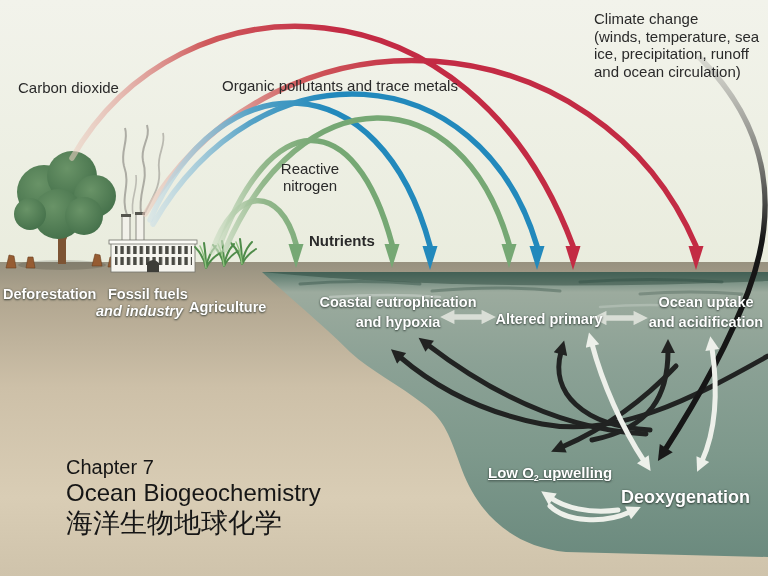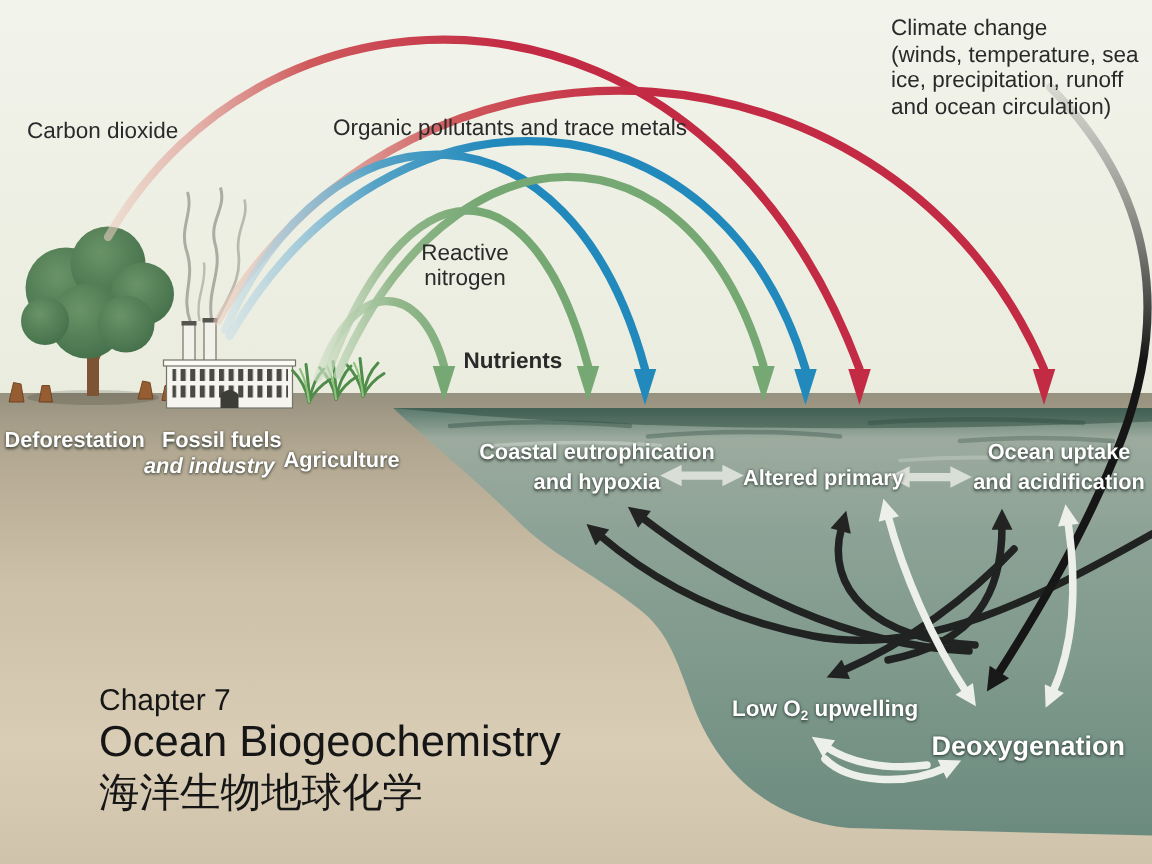--- a/index.html
+++ b/index.html
@@ -14,21 +14,21 @@
   .wlbl{
     position:absolute;color:#fff;font-weight:bold;font-size:14.5px;line-height:1.35;
     text-shadow:0 1px 2px rgba(30,40,35,.75), 0 0 2px rgba(30,40,35,.4);
     white-space:nowrap;
   }
   .center{text-align:center;}
   #climate-label{width:176px;white-space:normal;line-height:1.18;}
   #reactive-label{width:90px;text-align:center;white-space:normal;}
   #title-block{position:absolute;left:66px;top:431px;color:#161616;margin-top:24px;}
   #title-chapter{font-size:20px;line-height:1.2;}
-  #title-en{font-size:29px;line-height:1.15;}
+  #title-en{font-size:24px;line-height:1.15;}
   #title-zh{font-size:27px;line-height:1.2;font-family:Liberation Serif, serif;}
   sub.o2{font-size:9px;vertical-align:-3px;}
 </style>
 </head>
 <body>
 
 <div id="slide">
 
   <svg id="gfx" width="768" height="576" viewBox="0 0 768 576">
     <defs>
@@ -243,21 +243,21 @@
     <div>and hypoxia</div>
   </div>
   <div class="wlbl center" style="left:479px;top:310px;width:140px;">
     <div>Altered primary</div>
   </div>
   <div class="wlbl center" style="left:630px;top:293px;width:152px;">
     <div>Ocean uptake</div>
     <div>and acidification</div>
   </div>
 
-  <div class="wlbl" style="left:488px;top:463px;font-size:15px;">
+  <div class="wlbl" style="left:488px;top:463px;font-size:15px;text-decoration:underline;">
     <span>Low O</span><sub class="o2">2</sub><span> upwelling</span>
   </div>
   <div class="wlbl" style="left:621px;top:485px;font-size:18px;">Deoxygenation</div>
 
   <div id="title-block">
     <div id="title-chapter">Chapter 7</div>
     <div id="title-en">Ocean Biogeochemistry</div>
     <div id="title-zh">海洋生物地球化学</div>
   </div>
 

